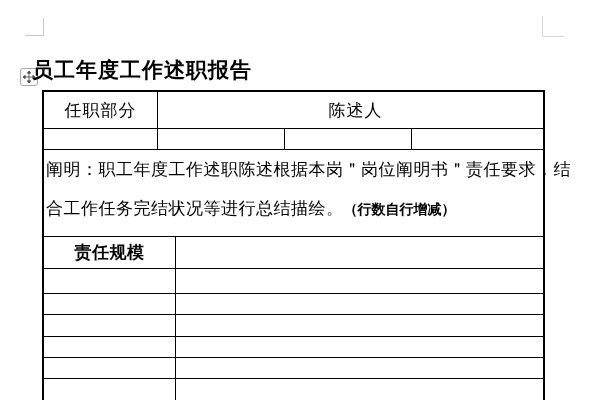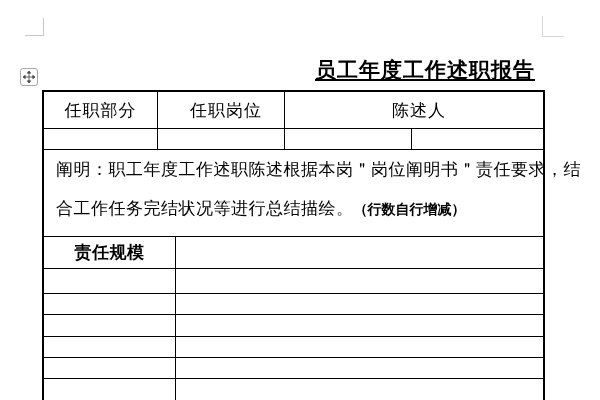--- a/index.html
+++ b/index.html
@@ -36,26 +36,25 @@
     border: 1px solid #a9a9a9;
     border-radius: 3px;
     display: flex; align-items: center; justify-content: center;
     cursor: move;
   }
 
   .doc-title {
     position: absolute;
     left: 32px; top: 56px;
     width: 503px;
-    text-align: right;
+    text-align: left;
     font-size: 21px;
     font-weight: bold;
     letter-spacing: 1px;
     white-space: nowrap;
-    text-decoration: underline;
   }
 
   .tbl {
     position: absolute;
     left: 42px; top: 90px;
     width: 503px;
     border: 2px solid #000000;
     border-bottom: none;
     background: #ffffff;
   }
@@ -72,21 +71,21 @@
   .c4 { flex: 1; }
   
   .d1 { width: 132px; border-right: 1px solid #000000; }
   .d2 { flex: 1; }
 
   .r-head1 { height: 37px; }
   .r-vals  { height: 21px; }
   .r-expl  {
     height: 87px;
     display: block;
-    padding-left: 12px;
+    padding-left: 2px;
     line-height: 39px;
     font-size: 17px;
     letter-spacing: 0.5px;
     white-space: nowrap;
     overflow: visible;
   }
   .r-expl .bold-note { font-size: 14px; font-weight: bold; letter-spacing: 0; text-align: center; }
   .r-head2 { height: 32px; }
   .r-head2 .cell { font-weight: bold; letter-spacing: 0.5px; }
 
@@ -117,21 +116,20 @@
       </svg>
     </span>
   </div>
 
   <div class="doc-title">员工年度工作述职报告</div>
 
   <div class="tbl">
 
     <div class="row r-head1">
       <div class="cell c1">任职部分</div>
-      <div class="cell c2">任职岗位</div>
       <div class="cell c4">陈述人</div>
     </div>
 
     <div class="row r-vals">
       <div class="cell c1"></div>
       <div class="cell c2"></div>
       <div class="cell c3"></div>
       <div class="cell c4"></div>
     </div>
 

